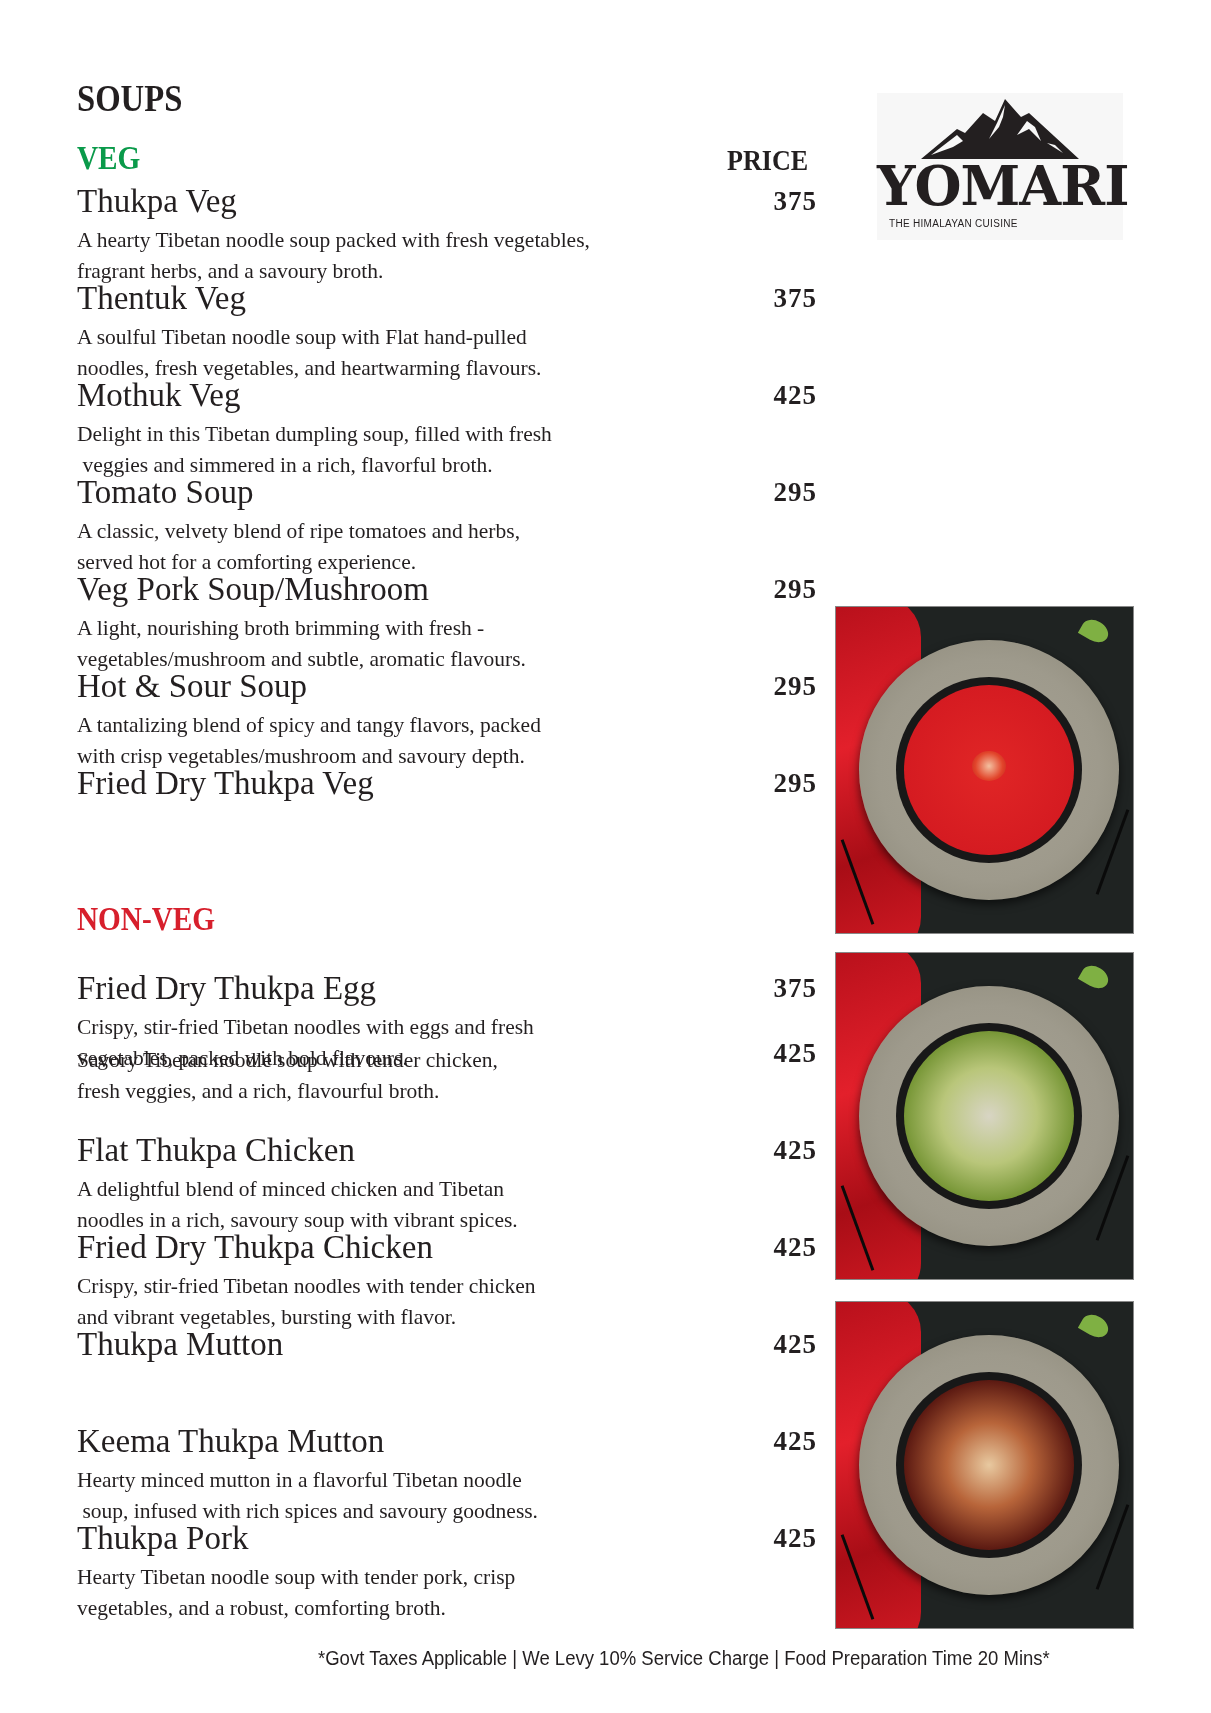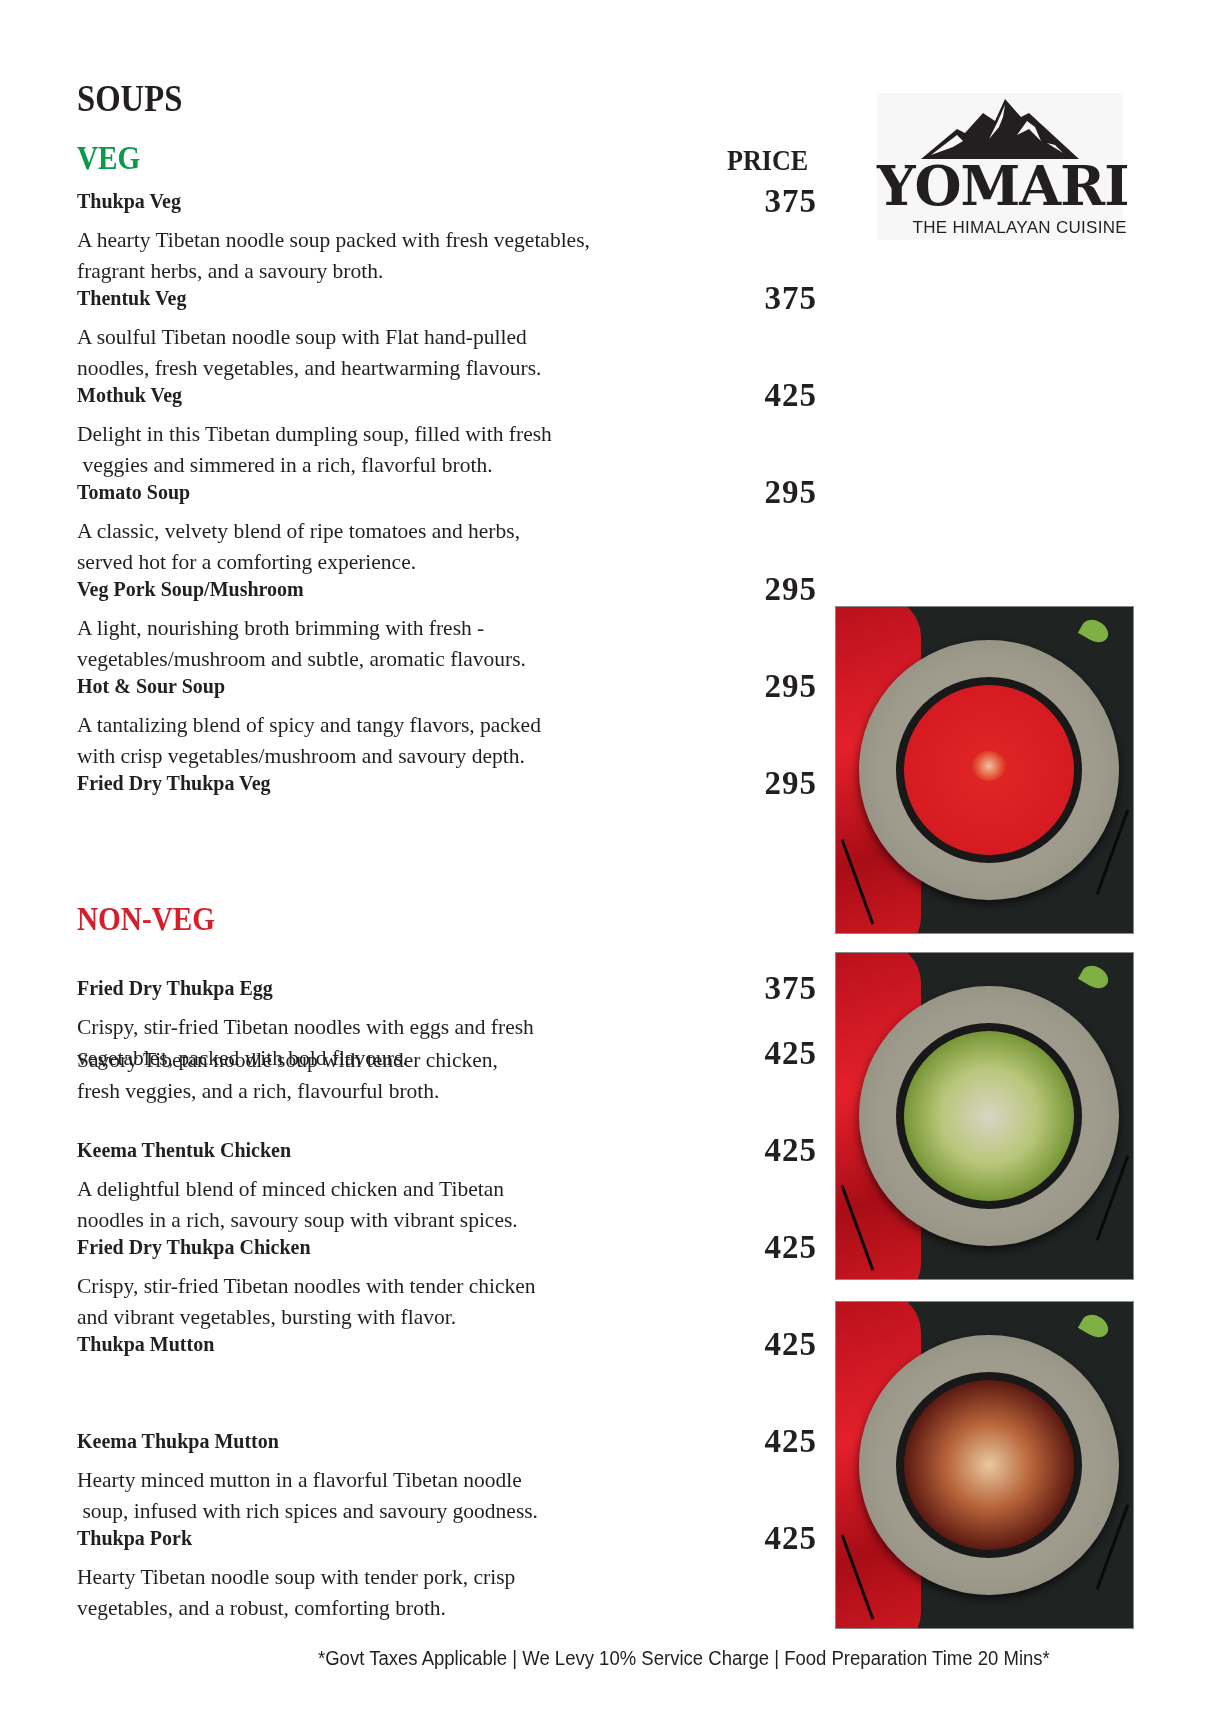--- a/index.html
+++ b/index.html
@@ -8,32 +8,32 @@
   .page-title { position:absolute; left:77px; top:76px; font-size:38px; font-weight:bold;
                 letter-spacing:0px; transform:scaleX(0.86); transform-origin:left top;
                 font-family:"Liberation Serif", serif; color:#231f20; }
   .section-title { position:absolute; left:77px; font-size:34px; font-weight:bold;
                    font-family:"Liberation Serif", serif; transform:scaleX(0.86); transform-origin:left top; }
   .veg { color:#0a9a4a; top:139px; }
   .nonveg { color:#d71f2c; top:900px; }
   .price-header { position:absolute; left:727px; top:144px; font-size:29px; font-weight:bold;
                   font-family:"Liberation Serif", serif; transform:scaleX(0.9); transform-origin:left top; }
   .item { position:absolute; left:77px; width:740px; }
-  .item-name { font-size:20px; font-weight:bold; line-height:32px; white-space:nowrap;
+  .item-name { font-size:33px; font-weight:normal; line-height:32px; white-space:nowrap;
                font-family:"Liberation Serif", serif; }
-  .item-price { position:absolute; right:0; top:0; font-size:33px; font-weight:bold; line-height:32px;
+  .item-price { position:absolute; right:0; top:0; font-size:27px; font-weight:bold; line-height:32px;
                 font-family:"Liberation Serif", serif; width:80px; text-align:right; letter-spacing:1px; }
   .item-desc { font-size:21.5px; line-height:30.5px; color:#231f20; white-space:pre; margin-top:8px;
                font-family:"Liberation Serif", serif; }
   .logo-box { position:absolute; left:877px; top:93px; width:246px; height:147px; background:#f7f7f7; }
   .logo-mountain { position:absolute; left:40px; top:2px; width:166px; height:66px; }
   .logo-name { position:absolute; left:0; width:100%; top:63px; text-align:left; font-size:54px;
                font-weight:bold; font-family:"DejaVu Serif", serif; color:#231f20; letter-spacing:-1px;
                line-height:60px; }
-  .logo-tag { position:absolute; left:4px; width:100%; top:125px; text-align:right; font-size:17px;
+  .logo-tag { position:absolute; left:12px; width:100%; top:125px; text-align:left; font-size:10px;
               font-family:"Liberation Sans", sans-serif; color:#231f20; letter-spacing:0.3px; }
   .photo { position:absolute; left:836px; width:297px; height:326px; background:#1f2322;
            box-shadow:0 0 0 1px #888; overflow:hidden; }
   .photo .cloth { position:absolute; left:-10px; top:-10px; width:95px; height:360px;
                   background:linear-gradient(160deg,#b50f1a,#e3202b 40%,#a80d16 70%,#d41a24);
                   border-radius:0 40px 40px 0; }
   .photo .plate { position:absolute; left:23px; top:33px; width:260px; height:260px; border-radius:50%;
                   background:radial-gradient(circle,#a8a394 0%,#9e9a8c 60%,#8a8676 100%);
                   box-shadow:0 4px 10px rgba(0,0,0,0.6); }
   .photo .bowl { position:absolute; left:60px; top:70px; width:186px; height:186px; border-radius:50%;
@@ -107,21 +107,21 @@
   <div class="item-price">375</div>
   <div class="item-desc">Crispy, stir-fried Tibetan noodles with eggs and fresh
 vegetables, packed with bold flavours.</div>
 </div>
 <div class="item" style="top:1037px">
   <div class="item-price">425</div>
   <div class="item-desc">Savory Tibetan noodle soup with tender chicken,
 fresh veggies, and a rich, flavourful broth.</div>
 </div>
 <div class="item" style="top:1134px">
-  <div class="item-name">Keema Thentuk Chicken</div>
+  <div class="item-name">Flat Thukpa Chicken</div>
   <div class="item-price">425</div>
   <div class="item-desc">A delightful blend of minced chicken and Tibetan
 noodles in a rich, savoury soup with vibrant spices.</div>
 </div>
 <div class="item" style="top:1231px">
   <div class="item-name">Fried Dry Thukpa Chicken</div>
   <div class="item-price">425</div>
   <div class="item-desc">Crispy, stir-fried Tibetan noodles with tender chicken
 and vibrant vegetables, bursting with flavor.</div>
 </div>

